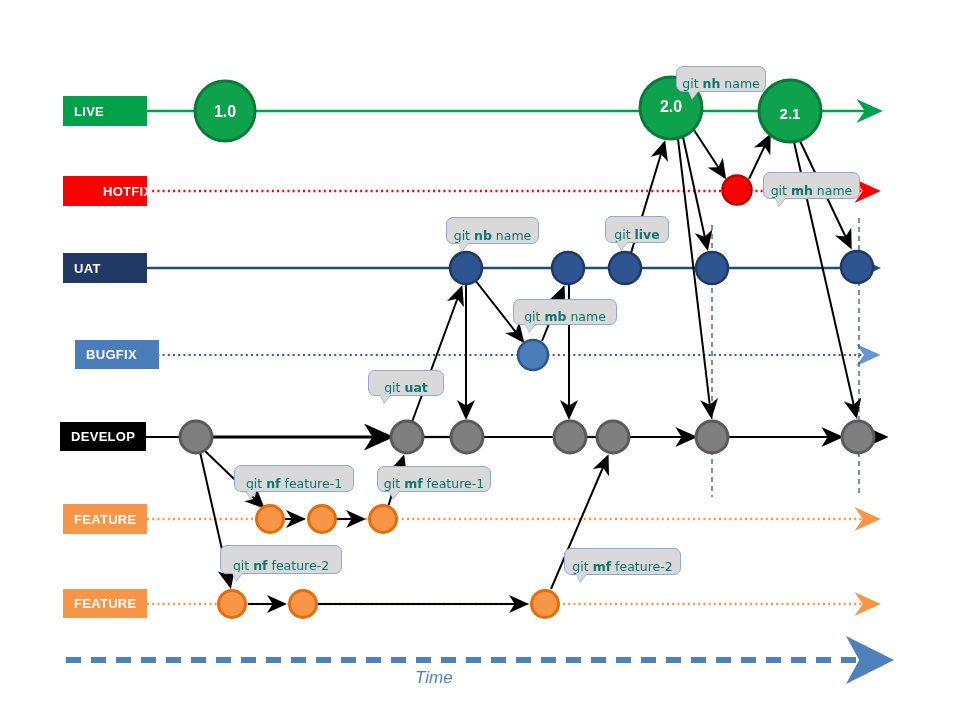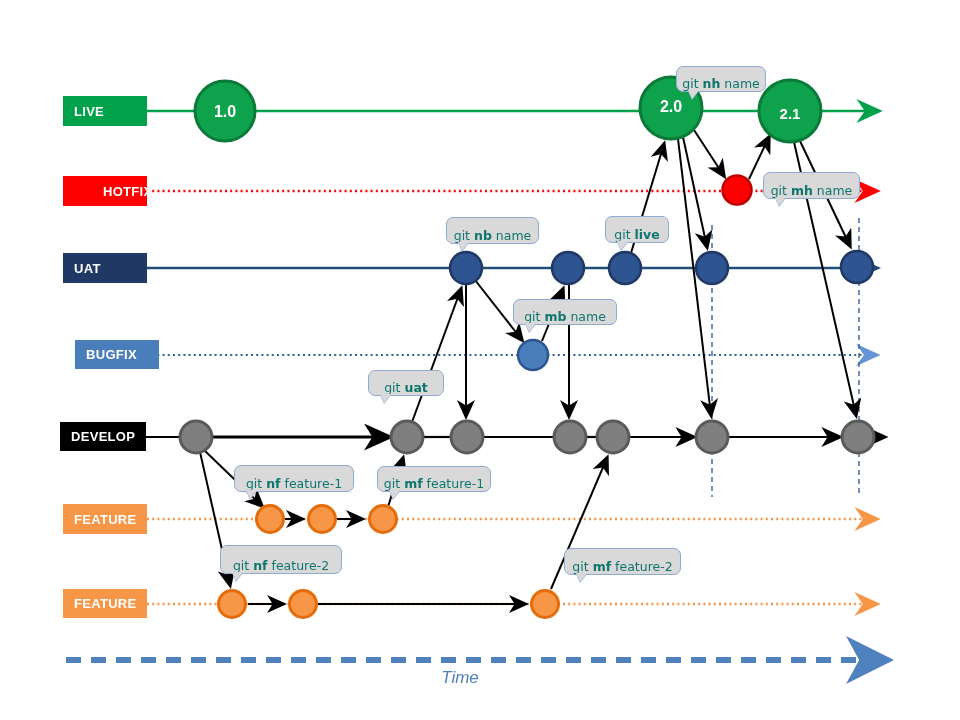--- a/index.html
+++ b/index.html
@@ -29,21 +29,21 @@
   .bub-mh{left:763px;top:172px;width:97px;height:27px;}
   .bub-nb{left:446px;top:217px;width:93px;height:27px;}
   .bub-live{left:605px;top:216px;width:64px;height:27px;}
   .bub-mb{left:513px;top:299px;width:104px;height:26px;}
   .bub-uat{left:368px;top:370px;width:76px;height:26px;}
   .bub-nf1{left:234px;top:465px;width:120px;height:27px;}
   .bub-mf1{left:377px;top:466px;width:114px;height:26px;}
   .bub-nf2{left:220px;top:545px;width:122px;height:29px;}
   .bub-mf2{left:564px;top:548px;width:117px;height:27px;}
 
-  .time-label{position:absolute;left:415px;top:668px;width:90px;text-align:center;
+  .time-label{position:absolute;left:415px;top:668px;width:90px;
     font-style:italic;font-size:17px;color:#4F81BD;font-family:"Liberation Sans",sans-serif;}
 </style>
 </head>
 <body>
 
 <div id="stage">
 
   <svg width="960" height="720" viewBox="0 0 960 720">
     <defs>
       <marker id="mBlack" markerWidth="10" markerHeight="9" refX="8" refY="4.5" orient="auto">

